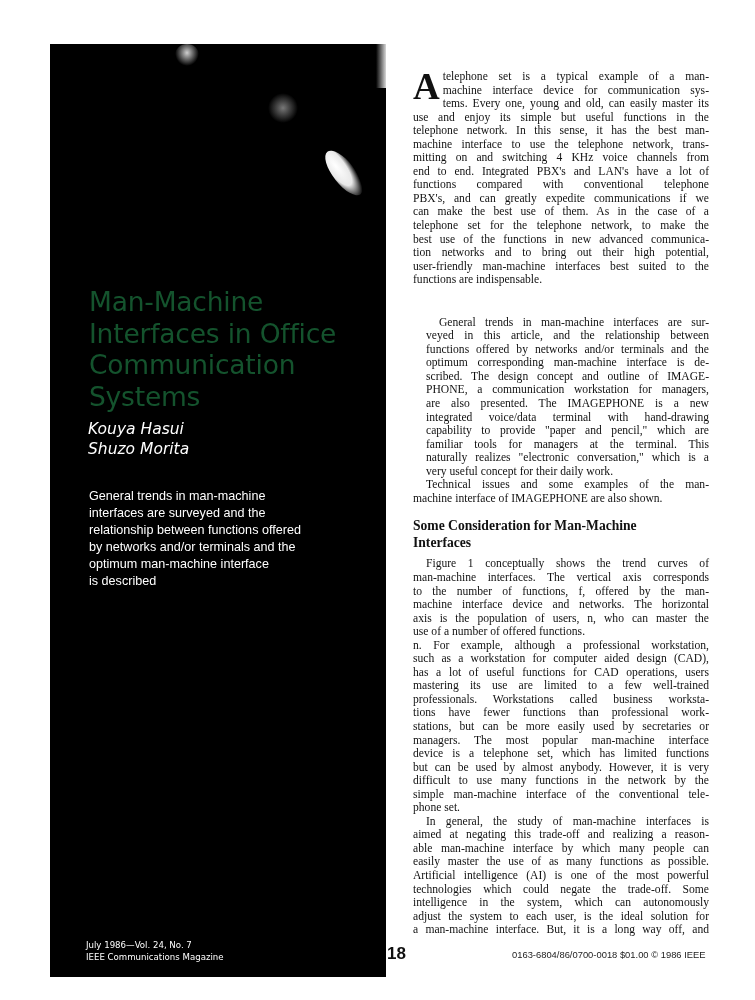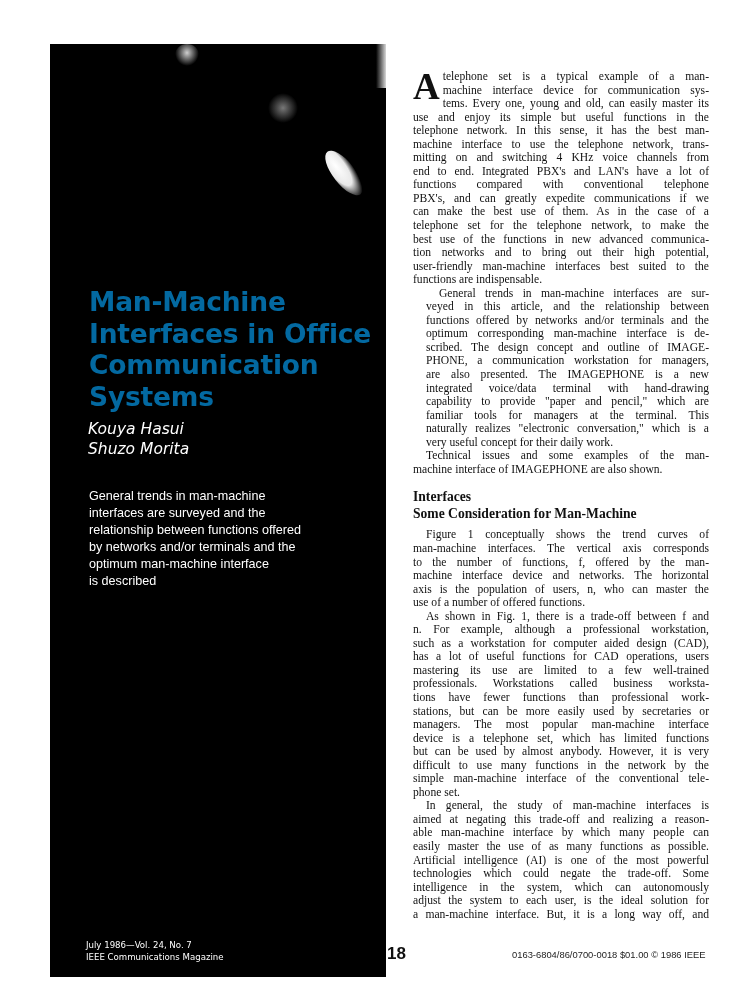--- a/index.html
+++ b/index.html
@@ -27,22 +27,22 @@
     position: absolute; left: 326px; top: 0px; width: 10px; height: 44px;
     background: linear-gradient(to left, #d8d8d8, rgba(0,0,0,0));
   }
   .panel .speck {
     position: absolute; left: 216px; top: 46px; width: 34px; height: 36px;
     background: radial-gradient(circle, rgba(200,200,200,0.6) 0%, rgba(0,0,0,0) 60%);
     transform: rotate(30deg);
   }
   .title {
     position: absolute; left: 89px; top: 286px; width: 290px;
-    color: #0369a1; font-family: "DejaVu Sans", "Liberation Sans", sans-serif;
-    font-size: 26.5px; line-height: 31.5px; font-weight: 700; letter-spacing: -0.2px;
+    color: #14532d; font-family: "DejaVu Sans", "Liberation Sans", sans-serif;
+    font-size: 26.5px; line-height: 31.5px; font-weight: 400; letter-spacing: -0.2px;
     margin: 0;
   }
   .title span { display: block; white-space: nowrap; }
   .authors {
     position: absolute; left: 88px; top: 420px; color: #fff;
     font-family: "DejaVu Sans", "Liberation Sans", sans-serif;
     font-size: 15.5px; line-height: 19.5px;
   }
   .authors span { display: block; font-style: italic; }
   .abstract {
@@ -64,21 +64,21 @@
   .copyright {
     position: absolute; left: 512px; top: 949px;
     font-family: "Liberation Sans", sans-serif; font-size: 9.4px; color: #222;
     white-space: nowrap;
   }
   .body-col {
     position: absolute; left: 413px; top: 70px; width: 296px;
     font-size: 11.6px; line-height: 13.55px; text-align: justify;
   }
   .body-col p { margin: 0; }
-  .body-col p.indent { text-indent: 13px; }
+  .body-col p.indent { text-indent: 13px; margin-top: 29px; }
   .line { display: block; text-align: justify; text-align-last: justify; white-space: nowrap; overflow: visible; }
   .line.last { text-align-last: left; }
   .dropcap {
     float: left; font-size: 37px; line-height: 30px; font-weight: bold;
     margin: 2px 3px 0 0; font-family: "Liberation Serif", serif;
   }
   .heading {
     font-weight: bold; font-size: 13.6px; line-height: 17px;
     margin: 12px 0 6px 0; text-align: left;
   }
@@ -155,33 +155,32 @@
     <span class="line">capability to provide "paper and pencil," which are</span>
     <span class="line">familiar tools for managers at the terminal. This</span>
     <span class="line">naturally realizes "electronic conversation," which is a</span>
     <span class="line last">very useful concept for their daily work.</span>
   </p>
   <p>
     <span class="line" style="padding-left:13px">Technical issues and some examples of the man-</span>
     <span class="line last">machine interface of IMAGEPHONE are also shown.</span>
   </p>
   <h2 class="heading">
+    <span>Some Consideration for Man-Machine</span>
     <span>Interfaces</span>
-    <span>Some Consideration for Man-Machine</span>
   </h2>
   <p>
     <span class="line" style="padding-left:13px">Figure 1 conceptually shows the trend curves of</span>
     <span class="line">man-machine interfaces. The vertical axis corresponds</span>
     <span class="line">to the number of functions, f, offered by the man-</span>
     <span class="line">machine interface device and networks. The horizontal</span>
     <span class="line">axis is the population of users, n, who can master the</span>
     <span class="line last">use of a number of offered functions.</span>
   </p>
   <p>
-    <span class="line" style="padding-left:13px">As shown in Fig. 1, there is a trade-off between f and</span>
     <span class="line">n. For example, although a professional workstation,</span>
     <span class="line">such as a workstation for computer aided design (CAD),</span>
     <span class="line">has a lot of useful functions for CAD operations, users</span>
     <span class="line">mastering its use are limited to a few well-trained</span>
     <span class="line">professionals. Workstations called business worksta-</span>
     <span class="line">tions have fewer functions than professional work-</span>
     <span class="line">stations, but can be more easily used by secretaries or</span>
     <span class="line">managers. The most popular man-machine interface</span>
     <span class="line">device is a telephone set, which has limited functions</span>
     <span class="line">but can be used by almost anybody. However, it is very</span>

